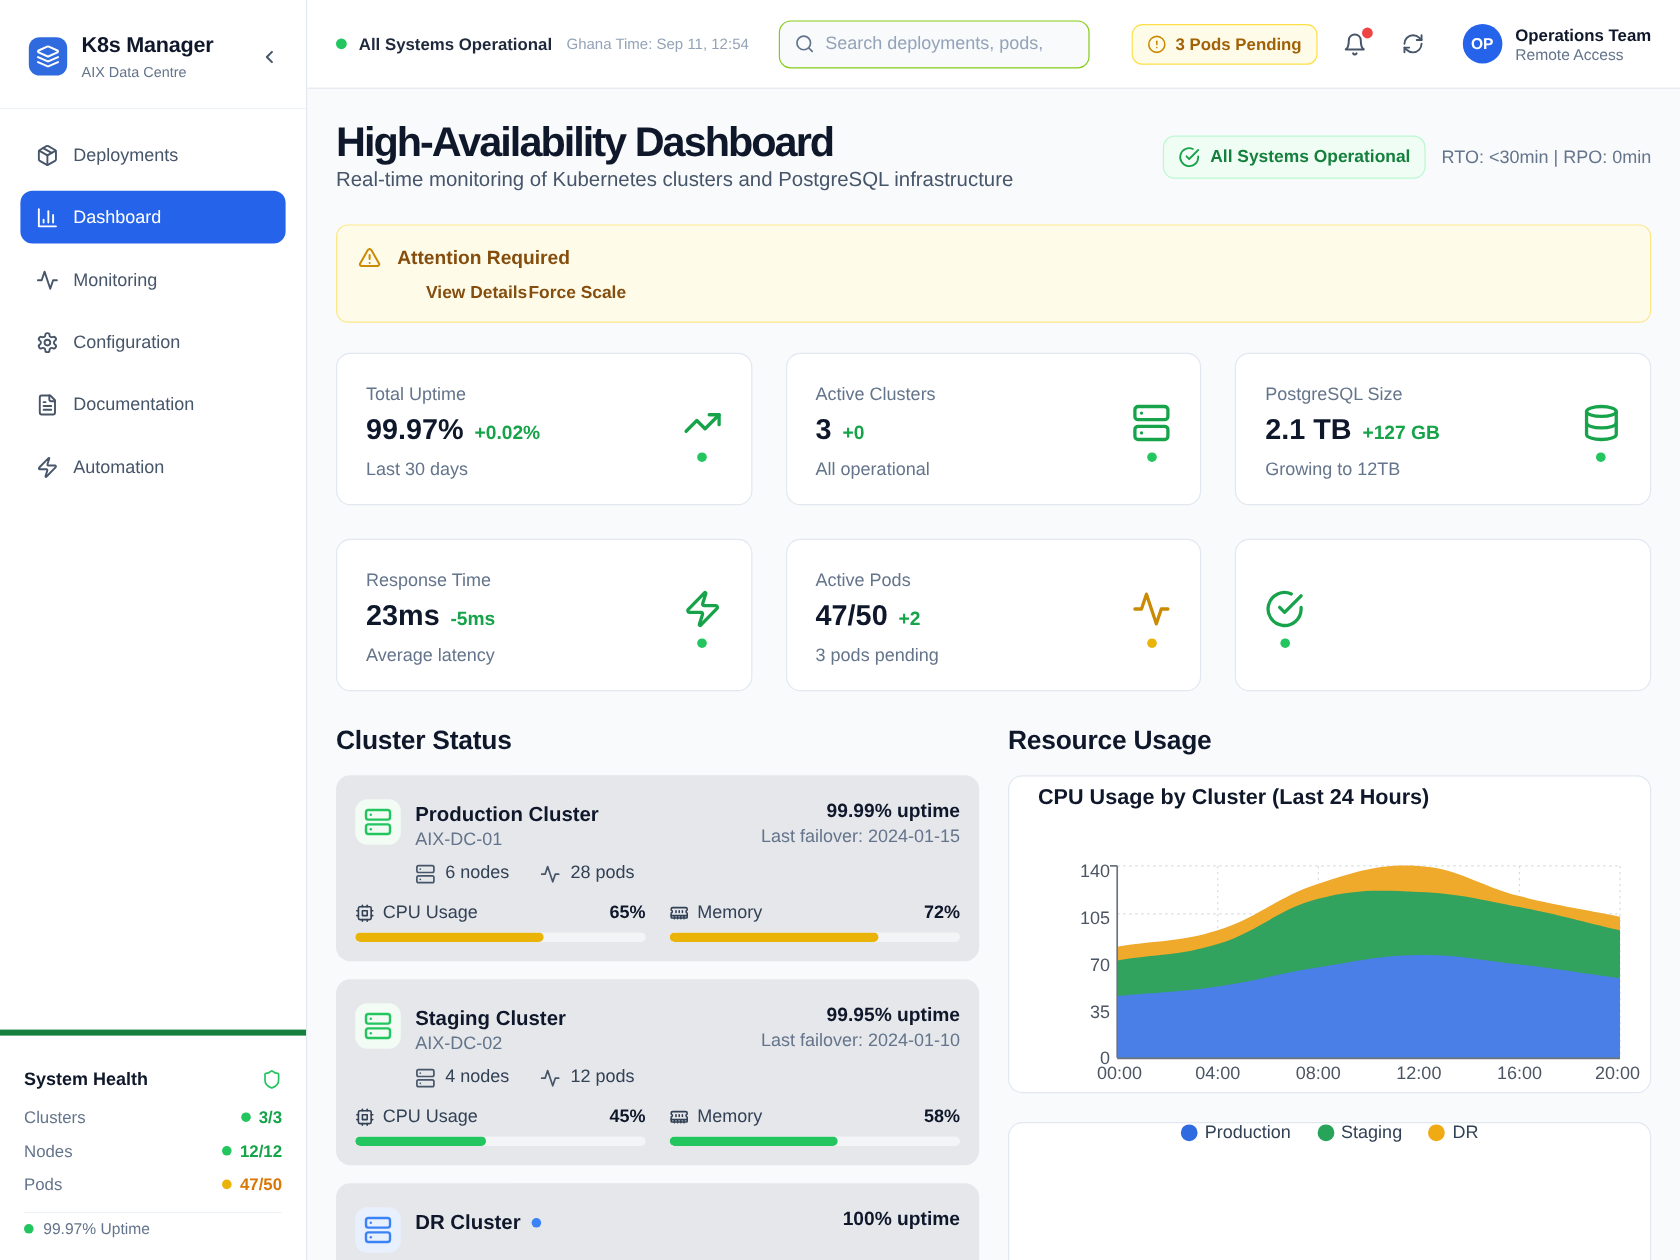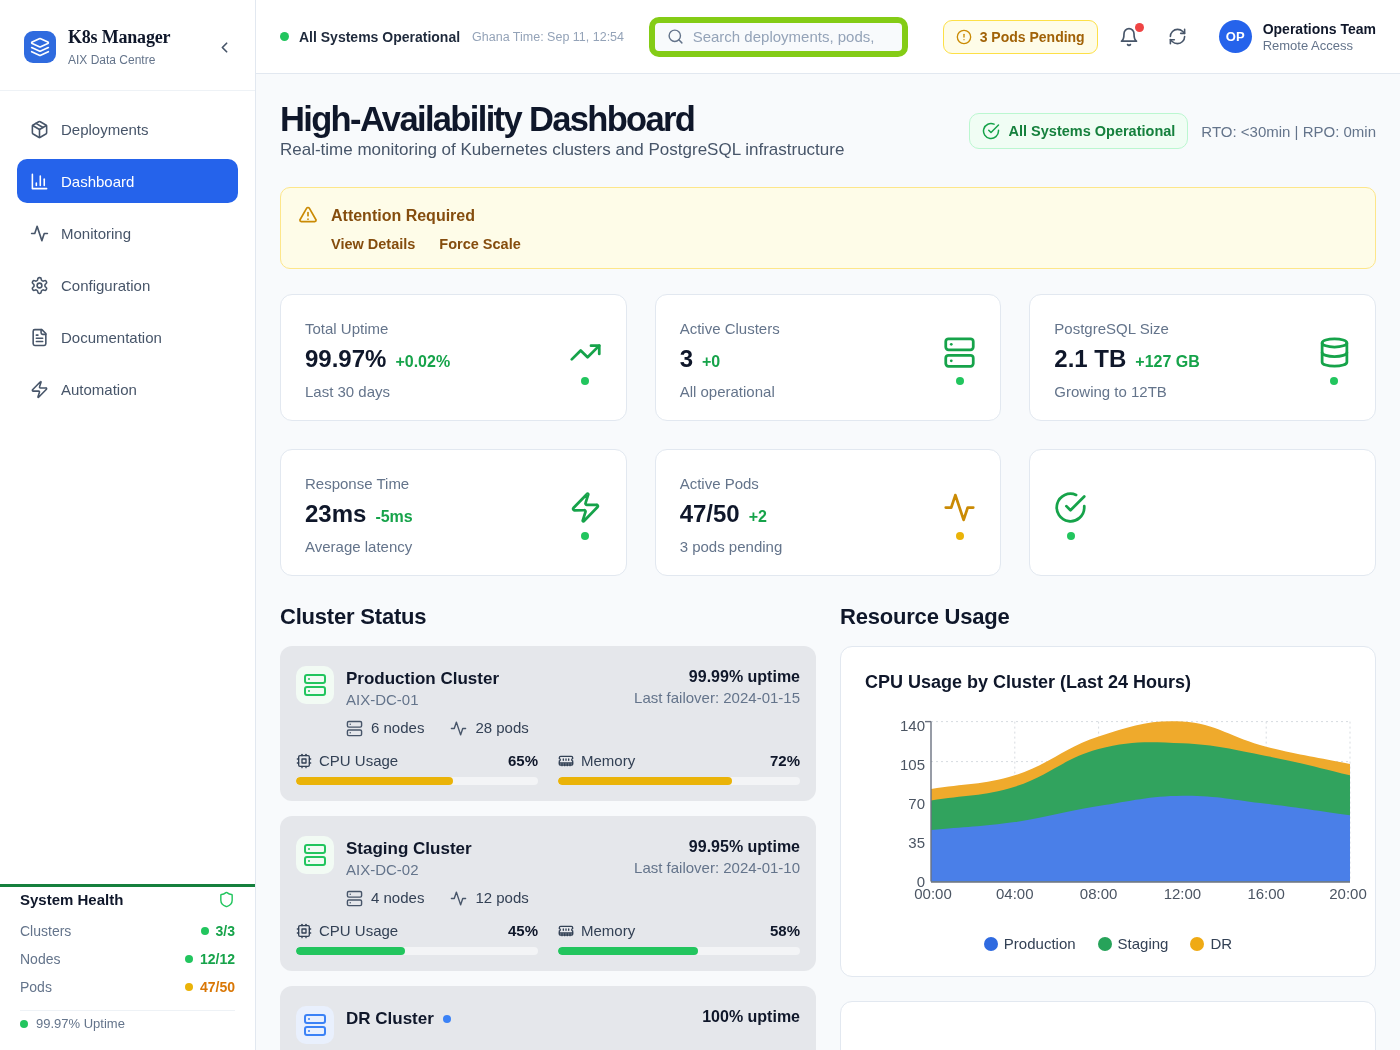--- a/index.html
+++ b/index.html
@@ -7,47 +7,47 @@
 html,body { width:1400px; height:1050px; overflow:hidden; }
 body { font-family:"Liberation Sans", sans-serif; background:#f8fafc; color:#0f172a; }
 .app { display:flex; width:1400px; height:1050px; }
 svg { display:block; }
 
 
 aside { width:256px; min-width:256px; background:#fff; border-right:1px solid #e2e8f0; display:flex; flex-direction:column; height:1050px; }
 .logo-row { display:flex; align-items:center; padding:25px 16px 21px 24px; }
 .logo-box { width:32px; height:32px; border-radius:9px; background:#2f6bdf; display:flex; align-items:center; justify-content:center; }
 .logo-tx { margin-left:12px; flex:1; }
-.logo-t1 { font-size:18px; line-height:24px; font-weight:bold; color:#0f172a; letter-spacing:-.2px;font-family:Liberation Serif, serif; }
+.logo-t1 { font-size:18px; line-height:24px; font-weight:bold; color:#0f172a; letter-spacing:-.2px; }
 .logo-t2 { font-size:12px; line-height:18px; color:#64748b; margin-top:2px; }
 .collapse { color:#475569; margin-right:6px; }
 .side-div { border-top:1px solid #eef2f6; }
 nav { padding:16px 17px; }
 .nav-item { display:flex; align-items:center; height:44px; border-radius:10px; padding:0 13px; margin-bottom:8px; color:#475569; font-size:15px; white-space:nowrap; }
 .nav-item svg { margin-right:12px; }
 .nav-item.active { background:#2563eb; color:#fff; font-weight:500; }
-.sys { margin-top:auto; border-top:3px solid #15803d; padding:4px 20px 19px 20px; }
+.sys { margin-top:auto; border-top:5px solid #15803d; padding:28px 20px 19px 20px; }
 .sys-head { display:flex; align-items:center; justify-content:space-between; margin-bottom:13px; }
 .sys-head span { font-size:15px; font-weight:bold; color:#0f172a; }
 .sys-row { display:flex; align-items:center; justify-content:space-between; margin-bottom:8px; font-size:14px; color:#64748b; line-height:20px; }
 .sys-val { display:flex; align-items:center; gap:7px; font-weight:bold; font-size:14px; }
 .sys-val.green { color:#16a34a; }
 .sys-val.amber { color:#d97706; }
 .dot { width:8px; height:8px; border-radius:50%; display:inline-block; }
 .dot.g { background:#22c55e; }
 .dot.a { background:#eab308; }
 .dot.b { background:#3b82f6; }
 .sys-up { border-top:1px solid #eef2f6; margin-top:13px; padding-top:5px; display:flex; align-items:center; gap:8px; font-size:13px; color:#64748b; }
 
 
 .main { flex:1; display:flex; flex-direction:column; height:1050px; overflow:hidden; }
 .topbar { height:74px; min-height:74px; background:#fff; border-bottom:1px solid #e2e8f0; display:flex; align-items:center; padding:0 24px; }
 .tb-status { white-space:nowrap; font-size:14px; font-weight:bold; color:#1e293b; }
 .tb-time { margin-left:12px; font-size:12.5px; color:#94a3b8; white-space:nowrap; }
-.search { margin-left:auto; width:259px; height:40px; border:6px solid #84cc16; background:#f8fafc; border-radius:10px; display:flex; align-items:center; padding:0 12px; gap:9px; color:#94a3b8; font-size:15px; }
+.search { margin-left:auto; width:259px; height:40px; border:1px solid #84cc16; background:#f8fafc; border-radius:10px; display:flex; align-items:center; padding:0 12px; gap:9px; color:#94a3b8; font-size:15px; }
 .pending { white-space:nowrap; margin-left:35px; height:34px; background:#fefce8; border:1px solid #fde047; border-radius:9px; display:flex; align-items:center; gap:8px; padding:0 12px; color:#a16207; font-size:14px; font-weight:bold; }
 .bell-wrap { position:relative; margin-left:21px; }
 .bell-dot { position:absolute; right:-5px; top:-4px; width:9px; height:9px; border-radius:50%; background:#ef4444; }
 .refresh { margin-left:29px; }
 .avatar { margin-left:32px; width:33px; height:33px; border-radius:50%; background:#2563eb; color:#fff; font-size:13px; font-weight:bold; display:flex; align-items:center; justify-content:center; }
 .who { margin-left:11px; white-space:nowrap; }
 .who-1 { font-size:14px; font-weight:bold; color:#0f172a; }
 .who-2 { font-size:13px; color:#64748b; margin-top:1px; }
 
 .content { flex:1; padding:24px; overflow:hidden; }
@@ -56,21 +56,21 @@
 .sub { margin-top:0px; font-size:17px; color:#475569; line-height:23px; }
 .head-right { display:flex; align-items:center; gap:13px; margin-top:15px; }
 .pill { height:36px; display:flex; align-items:center; gap:9px; background:#f0fdf4; border:1px solid #bbf7d0; border-radius:10px; padding:0 12px; color:#15803d; font-size:14.5px; font-weight:bold; white-space:nowrap; }
 .rto { font-size:15px; color:#64748b; }
 
 .banner { margin-top:26px; background:#fefce8; border:1px solid #fde68a; border-radius:10px; padding:17px 20px 13px 17px; }
 .banner-in { display:flex; gap:13px; }
 .banner-body { flex:1; }
 .banner-t { font-size:16px; line-height:22px; font-weight:bold; color:#854d0e; }
 .banner-p { margin-top:5px; font-size:15px; line-height:21px; color:#a16207; }
-.banner-links { margin-top:7px; display:flex; gap:24px; }
+.banner-links { margin-top:7px; display:flex; gap:1px;margin-left:24px; }
 .banner-links span { font-size:14.5px; line-height:21px; font-weight:bold; color:#854d0e; }
 
 .stats { margin-top:25px; display:grid; grid-template-columns:repeat(3, 1fr); gap:28px; }
 .stat { background:#fff; border:1px solid #e2e8f0; border-radius:12px; height:127px; padding:24px; display:flex; justify-content:space-between; }
 .stat-l { }
 .stat-t { font-size:15px; line-height:20px; color:#64748b; }
 .stat-v { margin-top:5px; font-size:24px; line-height:30px; font-weight:bold; color:#0f172a; display:flex; align-items:baseline; gap:9px; }
 .stat-d { font-size:16px; font-weight:bold; color:#16a34a; }
 .stat-s { margin-top:5px; font-size:15px; line-height:20px; color:#64748b; }
 .stat-r { display:flex; flex-direction:column; align-items:center; padding-top:17px; }
@@ -94,21 +94,21 @@
 .cc-bars { display:flex; gap:20px; margin-top:13px; }
 .cc-bar { flex:1; }
 .cc-bar-head { display:flex; justify-content:space-between; align-items:center; font-size:15px; line-height:20px; color:#334155; }
 .cc-bar-head .lab { display:flex; align-items:center; gap:7px; }
 .cc-bar-head .pct { font-weight:bold; color:#0f172a; }
 .track { margin-top:6px; height:8px; border-radius:4px; background:#f3f4f6; overflow:hidden; }
 .fill { height:8px; border-radius:4px; }
 .fill.amber { background:#eab308; }
 .fill.green { background:#22c55e; }
 
-.chart-card { margin-top:16px; background:#fff; border:1px solid #e2e8f0; border-radius:12px; height:331px; padding:25px 24px; position:relative; }
+.chart-card { margin-top:16px; background:#fff; border:1px solid #e2e8f0; border-radius:12px; height:265px; padding:7px 24px; position:relative; }
 .chart-title { font-size:18px; font-weight:bold; color:#0f172a; }
 .stub-card { margin-top:24px; background:#fff; border:1px solid #e2e8f0; border-radius:12px; height:200px; padding:22px 24px; }
 .legend { position:absolute; left:0; right:0; top:288px; display:flex; justify-content:center; gap:22px; }
 .legend span { display:flex; align-items:center; gap:6px; font-size:15px; color:#334155; }
 .ldot { width:14px; height:14px; border-radius:50%; }
 </style>
 </head>
 <body>
 <div class="app">
   <aside>

